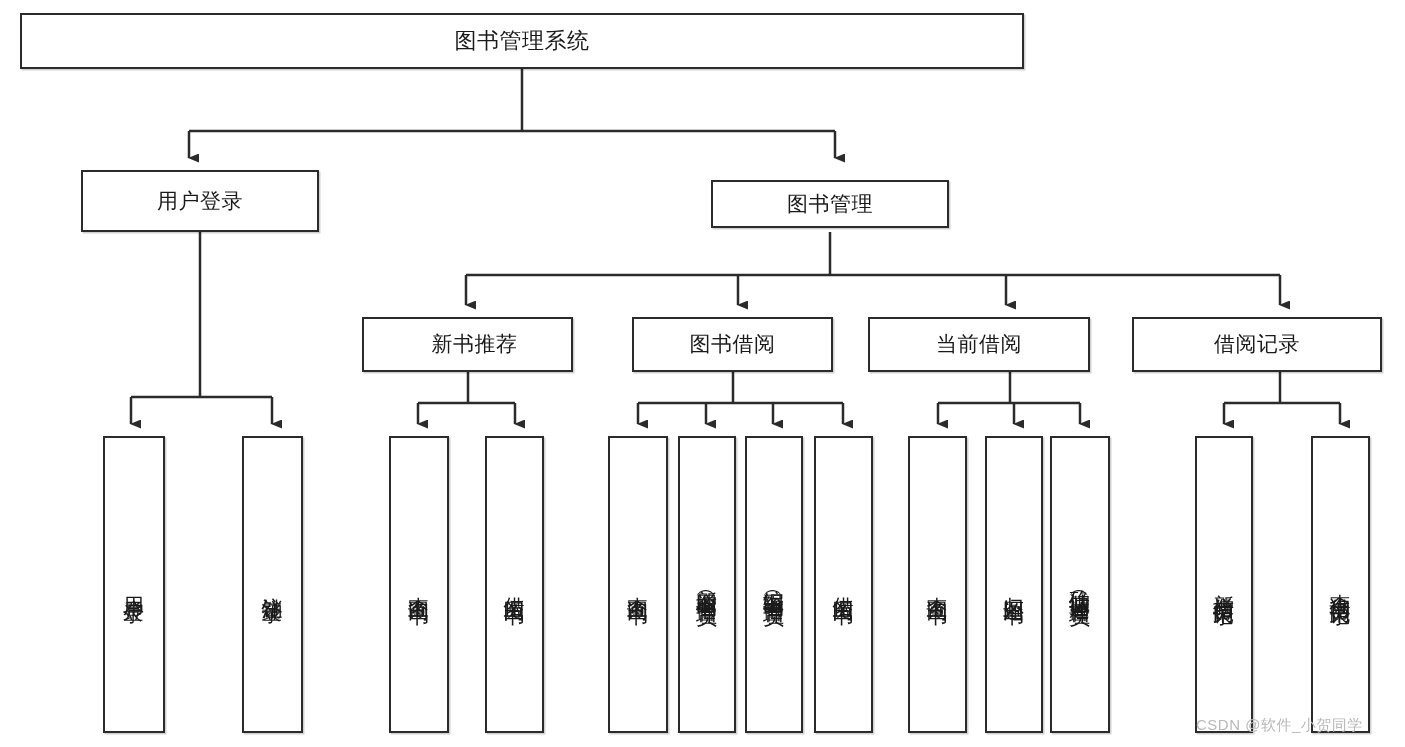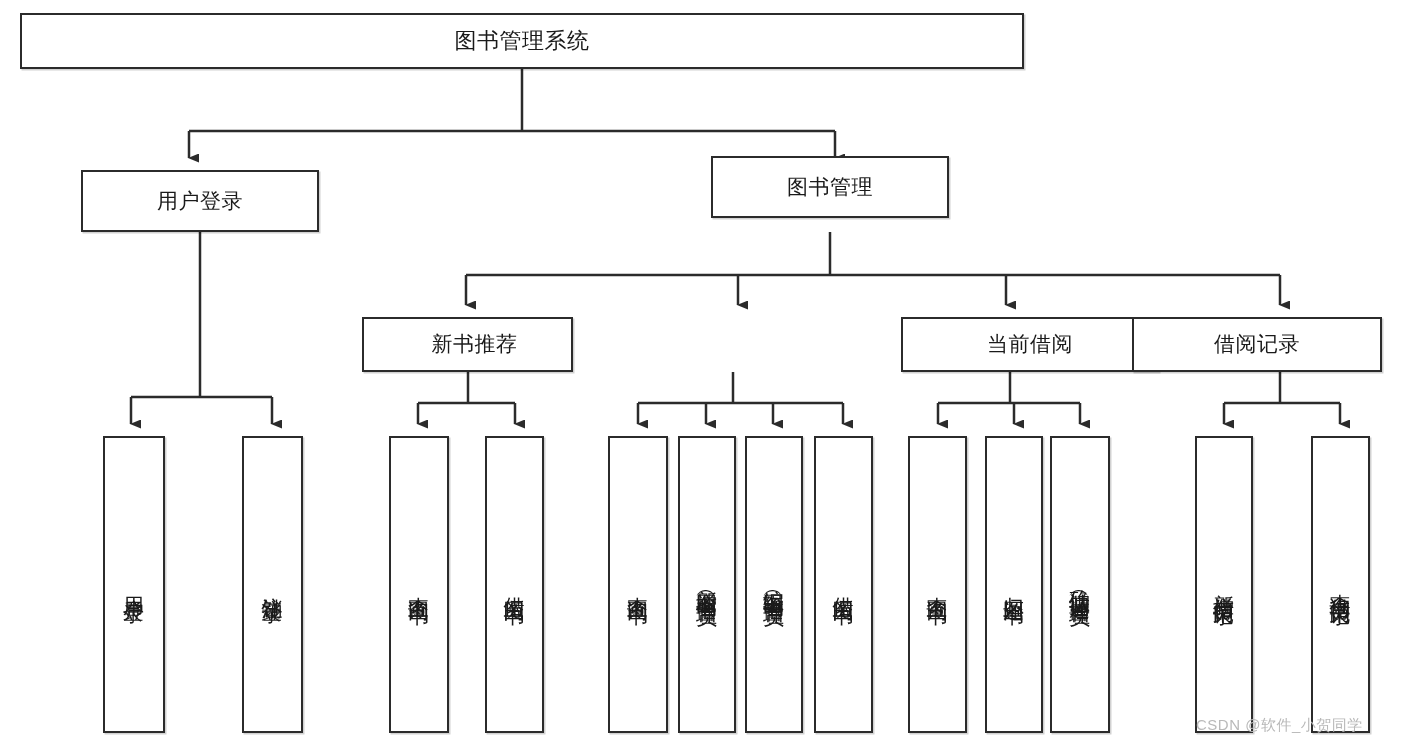--- a/index.html
+++ b/index.html
@@ -127,28 +127,31 @@
     </g>
   </svg>
 
   <div class="node h root" style="left:20px; top:13px; width:1004px; height:56px;">
     <span class="label">图书管理系统</span>
   </div>
 
   <div class="node h" style="left:81px; top:170px; width:238px; height:62px;">
     <span class="label">用户登录</span>
   </div>
-  <div class="node h" style="left:711px; top:156px; width:238px; height:62px;">
+  <div class="node h" style="left:711px; top:180px; width:238px; height:48px;">
     <span class="label">图书管理</span>
   </div>
 
   <div class="node h" style="left:362px; top:317px; width:211px; height:55px;padding-left:14px;">
     <span class="label">新书推荐</span>
   </div>
-  <div class="node h" style="left:901px; top:317px; width:258px; height:55px;text-align:center;">
+  <div class="node h" style="left:632px; top:317px; width:201px; height:55px;">
+    <span class="label">图书借阅</span>
+  </div>
+  <div class="node h" style="left:868px; top:317px; width:222px; height:55px;text-align:center;">
     <span class="label">当前借阅</span>
   </div>
   <div class="node h" style="left:1132px; top:317px; width:250px; height:55px;">
     <span class="label">借阅记录</span>
   </div>
 
   <div class="node v" style="left:103px; top:436px; width:62px; height:297px;">
     <span class="label">用户登录</span>
   </div>
   <div class="node v" style="left:242px; top:436px; width:61px; height:297px;">

